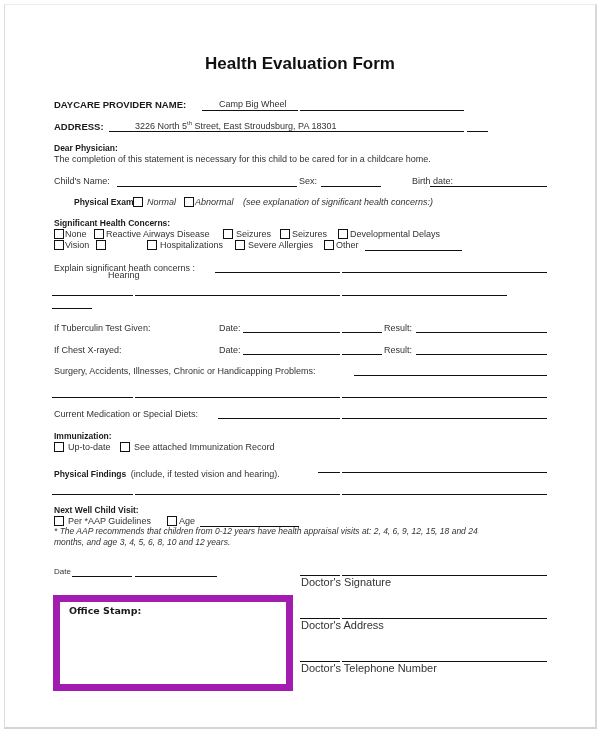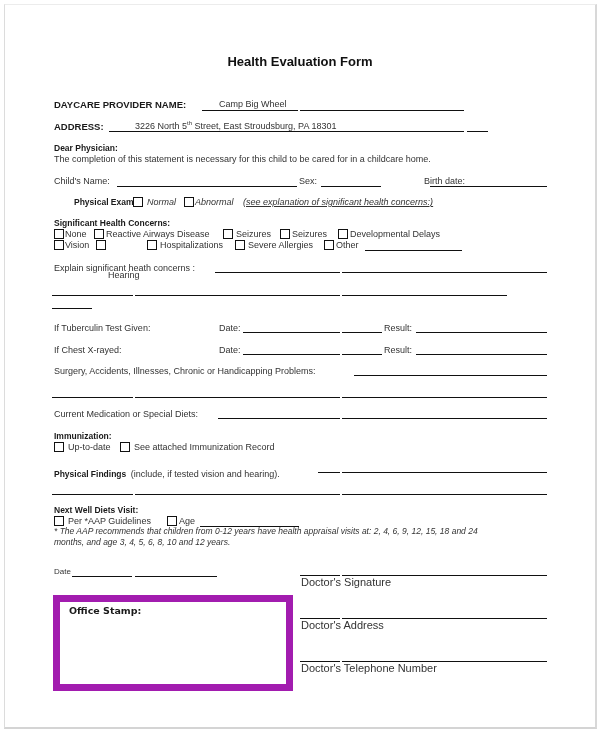--- a/index.html
+++ b/index.html
@@ -2,21 +2,21 @@
 <html><head>
 <meta charset="utf-8">
 <style>
   html, body { margin: 0; padding: 0; background: #ffffff; }
   body { width: 600px; height: 730px; position: relative; overflow: hidden;
          font-family: "Liberation Sans", sans-serif; color: #1a1a1a; }
   .page { position: absolute; left: 4px; top: 4px; width: 590px; height: 722px;
           border-left: 1px solid #dcdcdc; border-top: 1px solid #ececec;
           border-right: 2px solid #d8d8d8; border-bottom: 2px solid #d4d4d4; background:#fff; }
   .abs { position: absolute; white-space: nowrap; }
-  .title { left: 0; width: 600px; top: 54px; text-align: center; font-size: 13px; font-weight: bold; color:#111; }
+  .title { left: 0; width: 600px; top: 54px; text-align: center; font-size: 17px; font-weight: bold; color:#111; }
   .lbl-b { font-size: 9.5px; font-weight: bold; color:#1a1a1a; }
   .lbl { font-size: 9px; color: #333; }
   .it { font-style: italic; }
   .line { position: absolute; height: 0; border-top: 1px solid #111; }
   .cb { position: absolute; width: 8px; height: 8px; border: 1px solid #111; background:#fff; }
   .fill { font-size: 9px; color:#333; }
   sup { font-size: 6px; }
   .stamp { position: absolute; left: 53px; top: 595px; width: 226px; height: 82px; border: 7px solid #a21caf; }
   .stamp-title { position: absolute; left: 9px; top: 3px; font-size: 9.5px; font-weight: bold; font-family: "DejaVu Sans", sans-serif; }
   .sig { font-size: 11px; color:#333; }
@@ -38,29 +38,29 @@
 <div class="line" style="left:467px; top:131px; width:21px;"></div>
 <div class="abs fill" style="left:135px; top:120px;"><span>3226 North 5</span><sup>th</sup><span> Street, East Stroudsburg, PA 18301</span></div>
 
 <div class="abs lbl-b" style="left:54px; top:143px; font-size:8.5px;">Dear Physician:</div>
 <div class="abs lbl" style="left:54px; top:154px;">The completion of this statement is necessary for this child to be cared for in a childcare home.</div>
 
 <div class="abs lbl" style="left:54px; top:176px;">Child's Name:</div>
 <div class="line" style="left:117px; top:186px; width:180px;"></div>
 <div class="abs lbl" style="left:299px; top:176px;">Sex:</div>
 <div class="line" style="left:321px; top:186px; width:60px;"></div>
-<div class="abs lbl" style="left:404px; top:176px;padding-left:20px;">Birth date:</div>
+<div class="abs lbl" style="left:392px; top:176px;padding-left:20px;">Birth date:</div>
 <div class="line" style="left:430px; top:186px; width:117px;"></div>
 
 <div class="abs lbl-b" style="left:54px; top:197px; font-size:8.5px;padding-left:20px;">Physical Exam:</div>
 <div class="cb" style="left:133px; top:197px;"></div>
 <div class="abs lbl it" style="left:147px; top:197px;">Normal</div>
 <div class="cb" style="left:184px; top:197px;"></div>
 <div class="abs lbl it" style="left:195px; top:197px;">Abnormal</div>
-<div class="abs lbl it" style="left:243px; top:197px;text-decoration:underline;">(see explanation of significant health concerns:)</div>
+<div class="abs lbl it" style="left:243px; top:197px;">(see explanation of significant health concerns:)</div>
 
 <div class="abs lbl-b" style="left:54px; top:218px; font-size:8.5px;">Significant Health Concerns:</div>
 
 <div class="cb" style="left:54px; top:229px;"></div>
 <div class="abs lbl" style="left:65px; top:229px;">None</div>
 <div class="cb" style="left:94px; top:229px;"></div>
 <div class="abs lbl" style="left:106px; top:229px;">Reactive Airways Disease</div>
 <div class="cb" style="left:223px; top:229px;"></div>
 <div class="abs lbl" style="left:236px; top:229px;">Seizures</div>
 <div class="cb" style="left:280px; top:229px;"></div>
@@ -121,21 +121,21 @@
 <div class="abs" style="left:54px; top:463px;">
   <span class="lbl-b" style="font-size:8.5px;">Physical Findings</span>
   <span class="lbl">(include, if tested vision and hearing).</span>
 </div>
 <div class="line" style="left:318px; top:472px; width:22px;"></div>
 <div class="line" style="left:342px; top:472px; width:205px;"></div>
 <div class="line" style="left:52px; top:494px; width:81px;"></div>
 <div class="line" style="left:135px; top:494px; width:205px;"></div>
 <div class="line" style="left:342px; top:494px; width:205px;"></div>
 
-<div class="abs lbl-b" style="left:54px; top:505px; font-size:8.5px;">Next Well Diets Visit:</div>
+<div class="abs lbl-b" style="left:54px; top:505px; font-size:8.5px;">Next Well Child Visit:</div>
 <div class="cb" style="left:54px; top:516px;"></div>
 <div class="abs lbl" style="left:68px; top:516px;">Per *AAP Guidelines</div>
 <div class="cb" style="left:167px; top:516px;"></div>
 <div class="abs lbl" style="left:179px; top:516px;">Age</div>
 <div class="line" style="left:200px; top:526px; width:99px;"></div>
 <div class="abs lbl it" style="left:54px; top:526px; font-size:8.5px;">* The AAP recommends that children from 0-12 years have health appraisal visits at: 2, 4, 6, 9, 12, 15, 18 and 24</div>
 <div class="abs lbl it" style="left:54px; top:537px; font-size:8.5px;">months, and age 3, 4, 5, 6, 8, 10 and 12 years.</div>
 
 <div class="abs sig" style="left:54px; top:567px; font-size:8px;">Date</div>
 <div class="line" style="left:72px; top:576px; width:60px;"></div>

